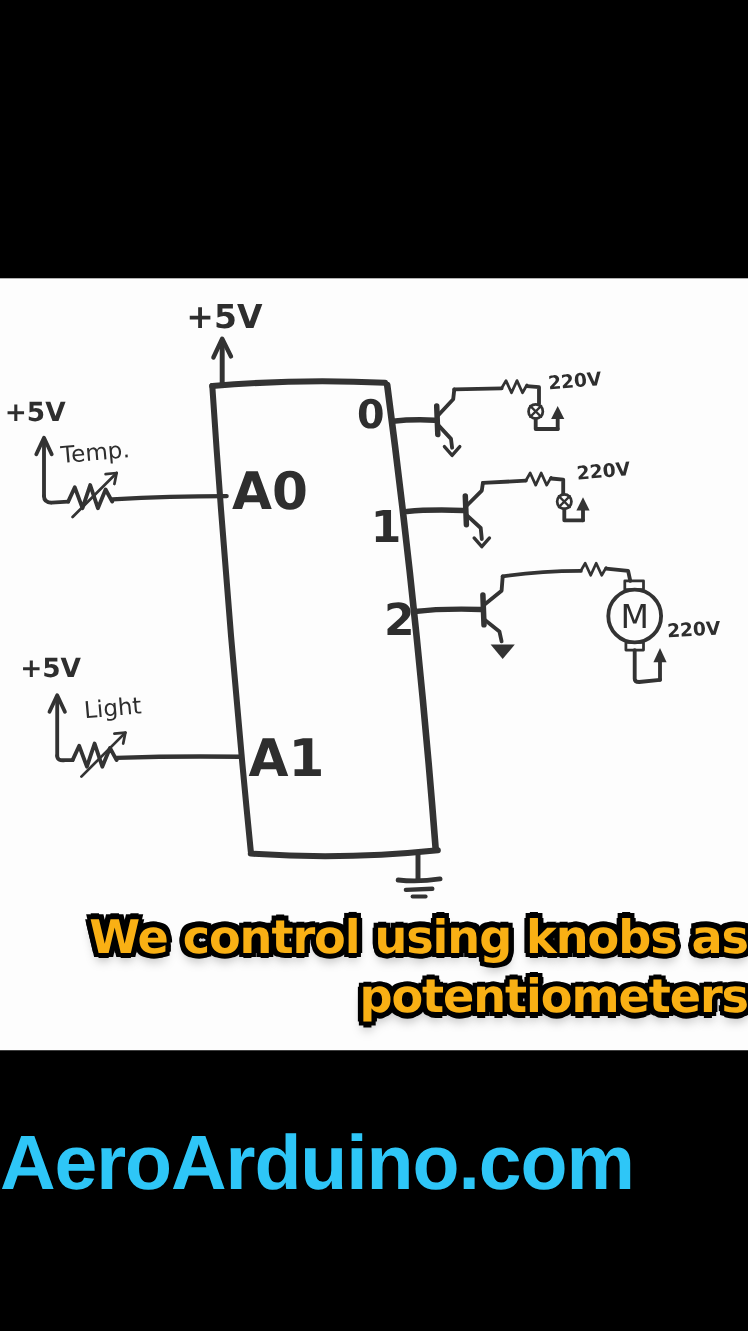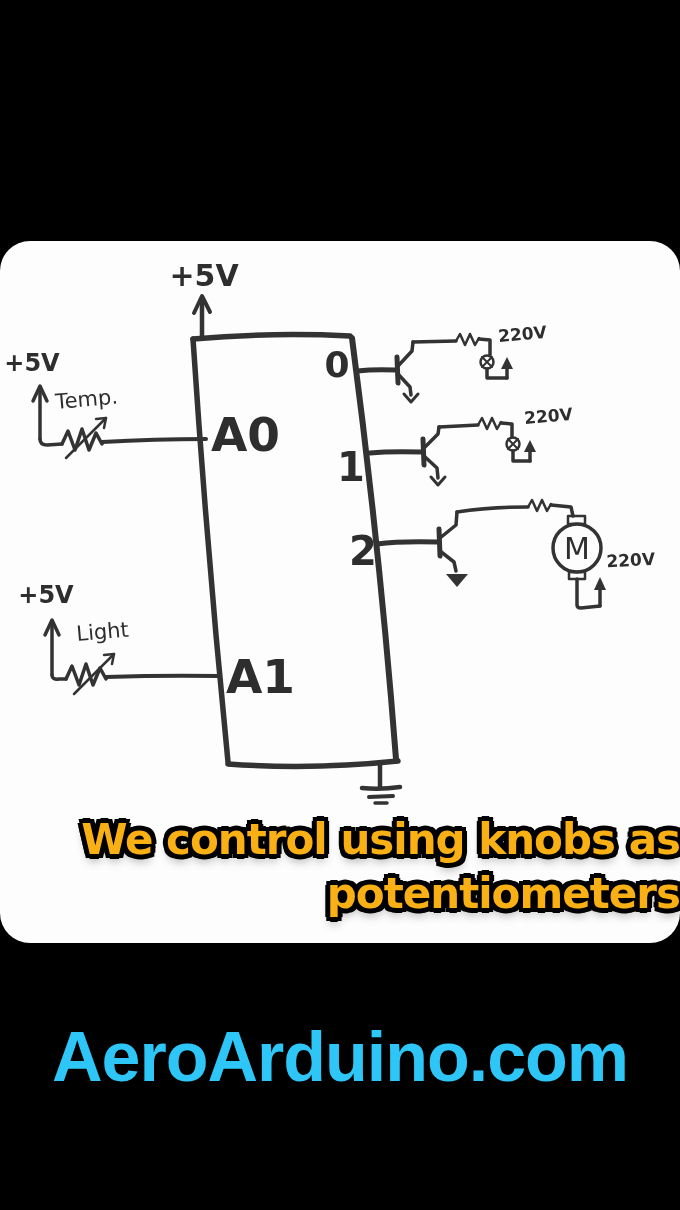--- a/index.html
+++ b/index.html
@@ -1,36 +1,36 @@
 <!DOCTYPE html>
 <html><head>
 <meta charset="utf-8">
 <style>
   html,body{margin:0;padding:0;}
   body{
     width:680px;height:1210px;background:#000;position:relative;overflow:hidden;
     font-family:"DejaVu Sans",sans-serif;
   }
   .top-bar{position:absolute;top:0;left:0;width:680px;height:253px;background:#000;}
-  .panel{position:absolute;top:241px;left:0;width:680px;height:702px;background:#fdfdfd;border-radius:30px;}
+  .panel{position:absolute;top:253px;left:0;width:680px;height:702px;background:#fdfdfd;}
   .panel svg{position:absolute;top:0;left:0;}
   .sk{stroke:#333;fill:none;stroke-linecap:round;stroke-linejoin:round;}
   .sk-text{fill:#2e2e2e;font-family:"DejaVu Sans",sans-serif;}
   .caption{
     position:absolute;top:572px;left:0;width:680px;text-align:right;
     font-weight:bold;font-size:42px;line-height:54px;letter-spacing:-1px;
     color:#F9B014;
     text-shadow:
       -4px -4px 0 #000, 4px -4px 0 #000, -4px 4px 0 #000, 4px 4px 0 #000,
       -5px 0 0 #000, 5px 0 0 #000, 0 -5px 0 #000, 0 5px 0 #000,
       0 7px 10px rgba(0,0,0,0.35);
   }
   .bottom-bar{position:absolute;top:955px;left:0;width:680px;height:255px;background:#000;}
   .footer-text{
-    padding-top:62px;text-align:center;
+    padding-top:62px;text-align:left;
     font-family:"Liberation Sans",sans-serif;font-weight:bold;
     font-size:70px;letter-spacing:-1px;color:#2EC6F7;
   }
 </style>
 </head>
 <body>
 
 <div class="top-bar"></div>
 
 <div class="panel">

